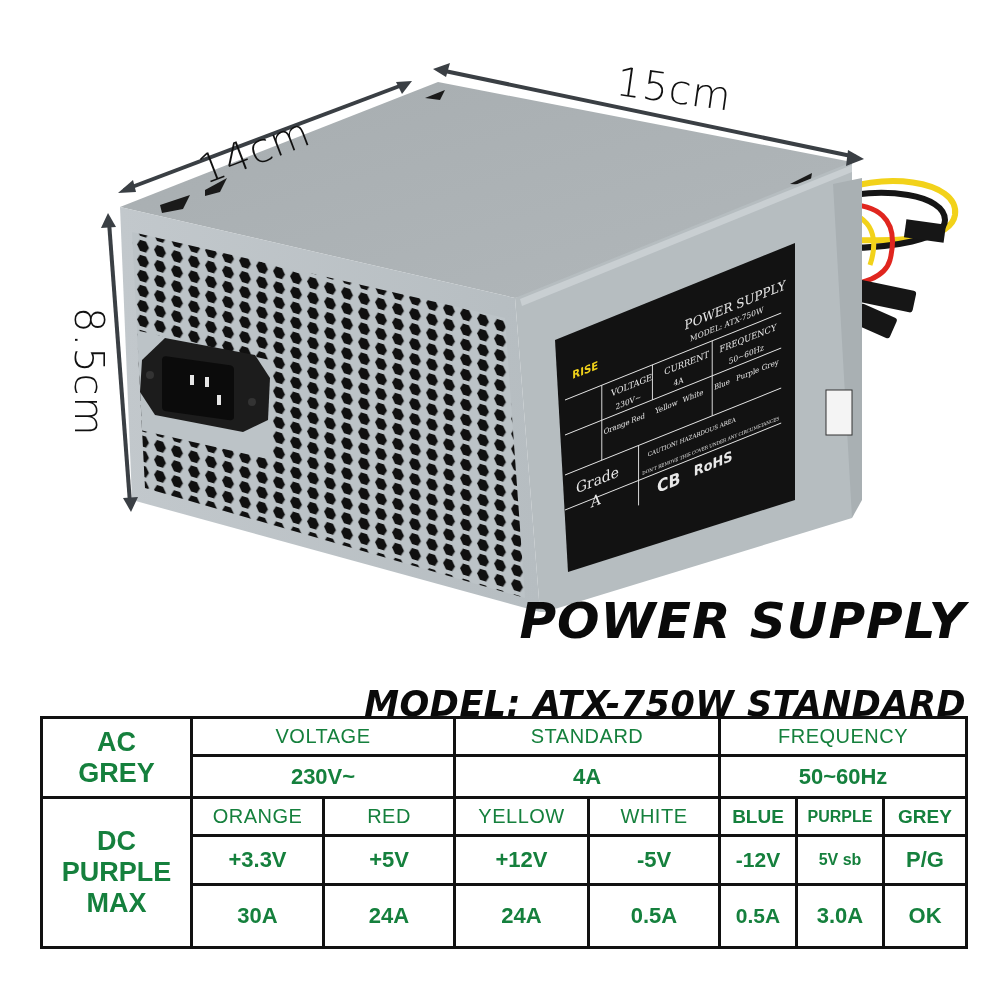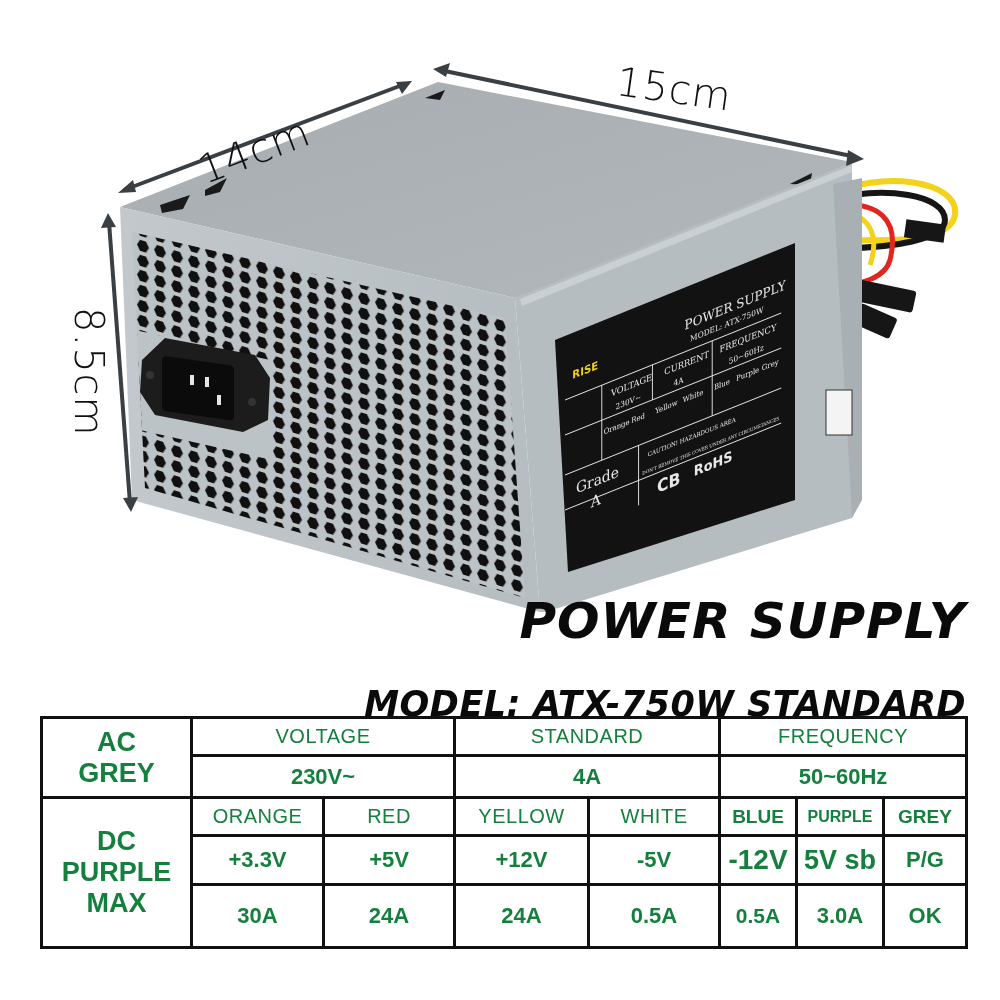--- a/index.html
+++ b/index.html
@@ -199,22 +199,22 @@
     <td class="hdr">WHITE</td>
     <td class="hdr-sm">BLUE</td>
     <td class="hdr-sm" style="font-size:16px">PURPLE</td>
     <td class="hdr-sm">GREY</td>
   </tr>
   <tr style="height:49px">
     <td class="val">+3.3V</td>
     <td class="val">+5V</td>
     <td class="val">+12V</td>
     <td class="val">-5V</td>
-    <td class="val" style="font-size:28px">-12V</td>
-    <td class="val" style="font-size:27px">5V sb</td>
+    <td class="val" style="font-size:21px">-12V</td>
+    <td class="val" style="font-size:16px">5V sb</td>
     <td class="val">P/G</td>
   </tr>
   <tr style="height:63px">
     <td class="val">30A</td>
     <td class="val">24A</td>
     <td class="val">24A</td>
     <td class="val">0.5A</td>
     <td class="val" style="font-size:21px">0.5A</td>
     <td class="val">3.0A</td>
     <td class="val">OK</td>

